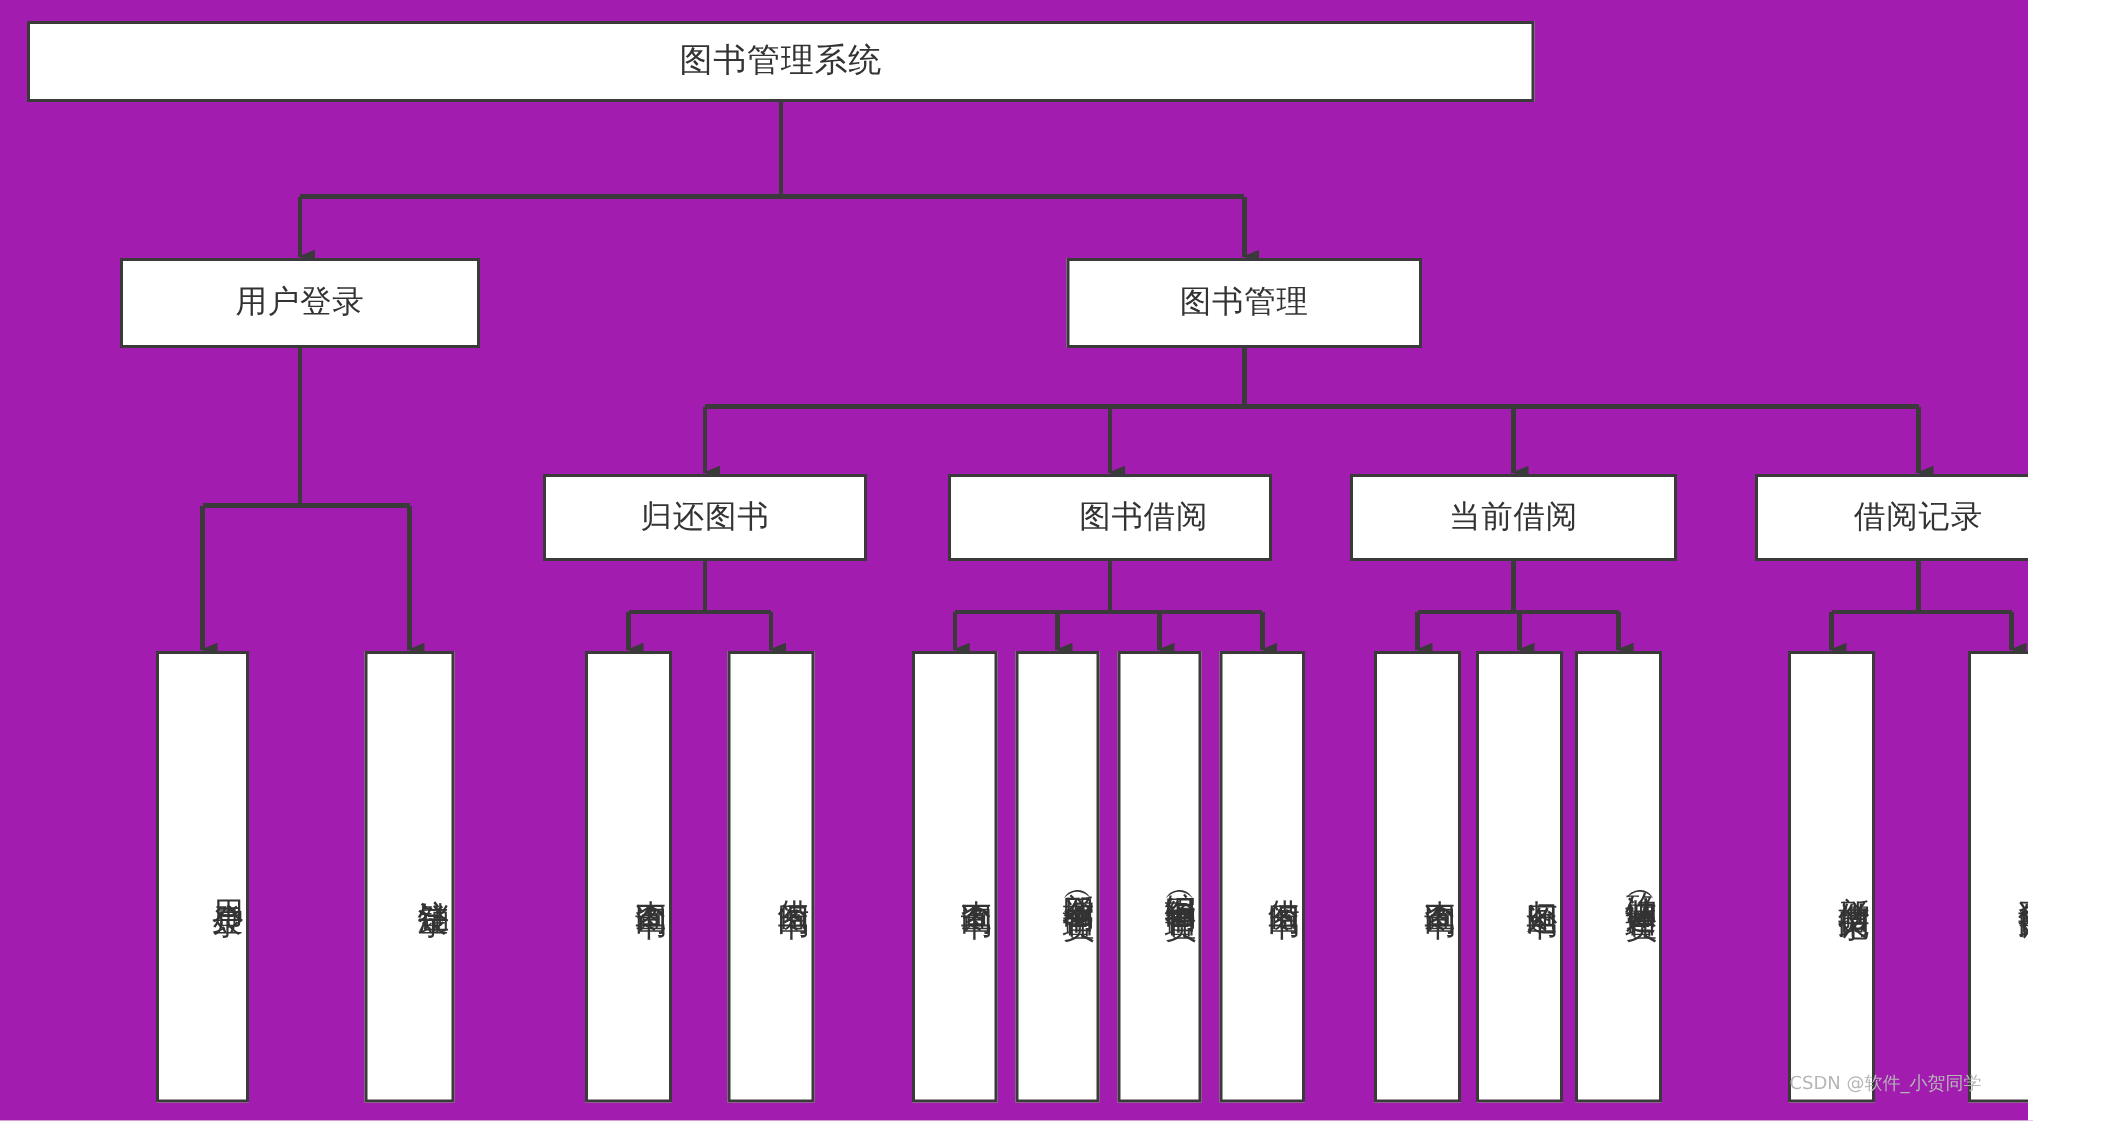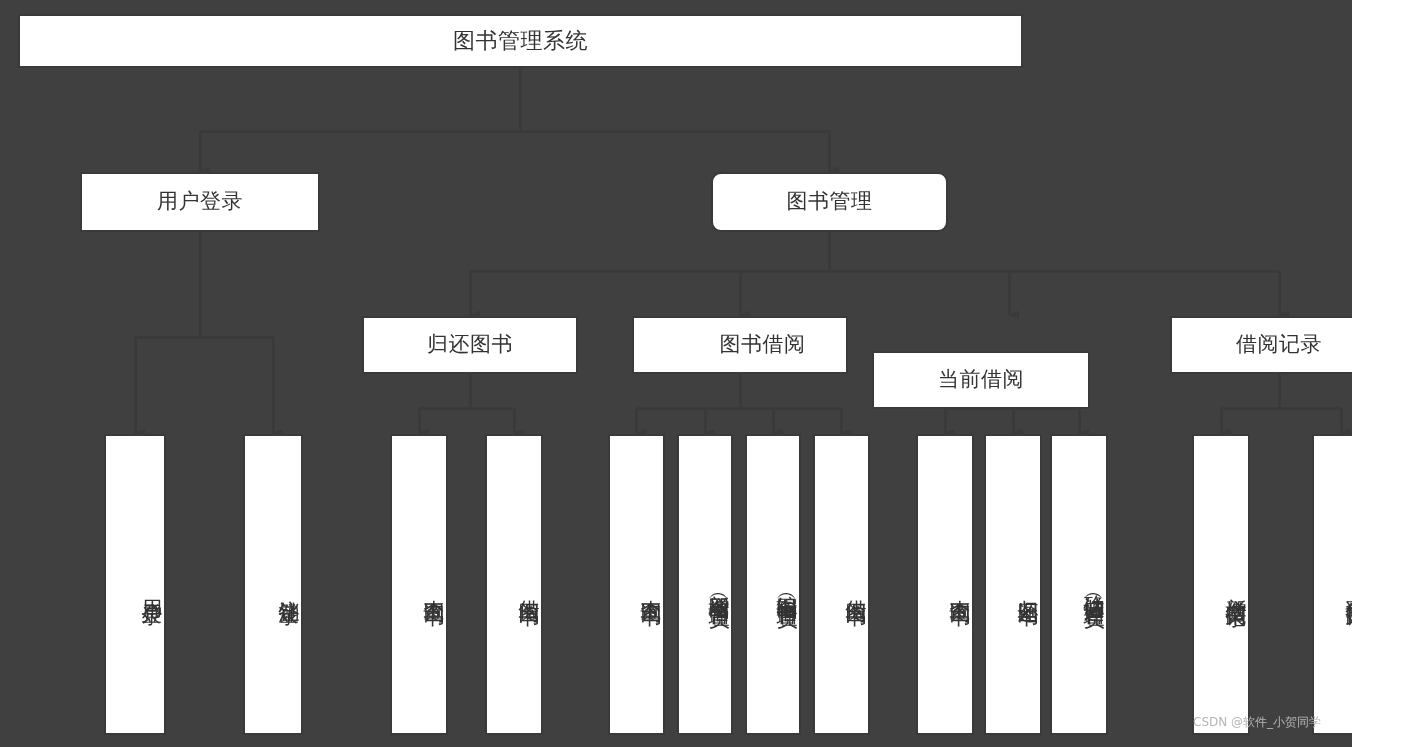--- a/index.html
+++ b/index.html
@@ -8,21 +8,21 @@
     padding: 0;
     background: #ffffff;
   }
   body {
     font-family: "DejaVu Sans", "Liberation Sans", sans-serif;
   }
   #diagram-root {
     position: relative;
     width: 1352px;
     height: 747px;
-    background: #404040;
+    background: #a21caf;
     overflow: hidden;
   }
   #edges-layer {
     position: absolute;
     left: 0;
     top: 0;
     width: 1405px;
     height: 747px;
     pointer-events: none;
   }
@@ -116,30 +116,30 @@
       </g>
   </svg>
 
   <div id="nodes-layer">
       <div class="node horiz root" style="left: 18px; top: 14px; width: 1005px; height: 54px;">
         <span class="node-label">图书管理系统</span>
       </div>
       <div class="node horiz" style="left: 80px; top: 172px; width: 240px; height: 60px;">
         <span class="node-label">用户登录</span>
       </div>
-      <div class="node horiz" style="left: 711px; top: 172px; width: 237px; height: 60px; border-radius: 10px;">
+      <div class="node horiz" style="left: 711px; top: 172px; width: 237px; height: 60px;">
         <span class="node-label">图书管理</span>
       </div>
       <div class="node horiz" style="left: 362px; top: 316px; width: 216px; height: 58px;">
         <span class="node-label">归还图书</span>
       </div>
       <div class="node horiz" style="left: 632px; top: 316px; width: 216px; height: 58px; padding-left: 45px;">
         <span class="node-label">图书借阅</span>
       </div>
-      <div class="node horiz" style="left: 872px; top: 316px; width: 218px; height: 58px; margin-top: 35px;">
+      <div class="node horiz" style="left: 900px; top: 316px; width: 218px; height: 58px;">
         <span class="node-label">当前借阅</span>
       </div>
       <div class="node horiz" style="left: 1170px; top: 316px; width: 218px; height: 58px;">
         <span class="node-label">借阅记录</span>
       </div>
       <div class="node vert" style="left: 104px; top: 434px; width: 62px; height: 301px;">
         <span class="node-label">用户登录</span>
       </div>
       <div class="node vert" style="left: 243px; top: 434px; width: 60px; height: 301px;">
         <span class="node-label">注销登录</span>

